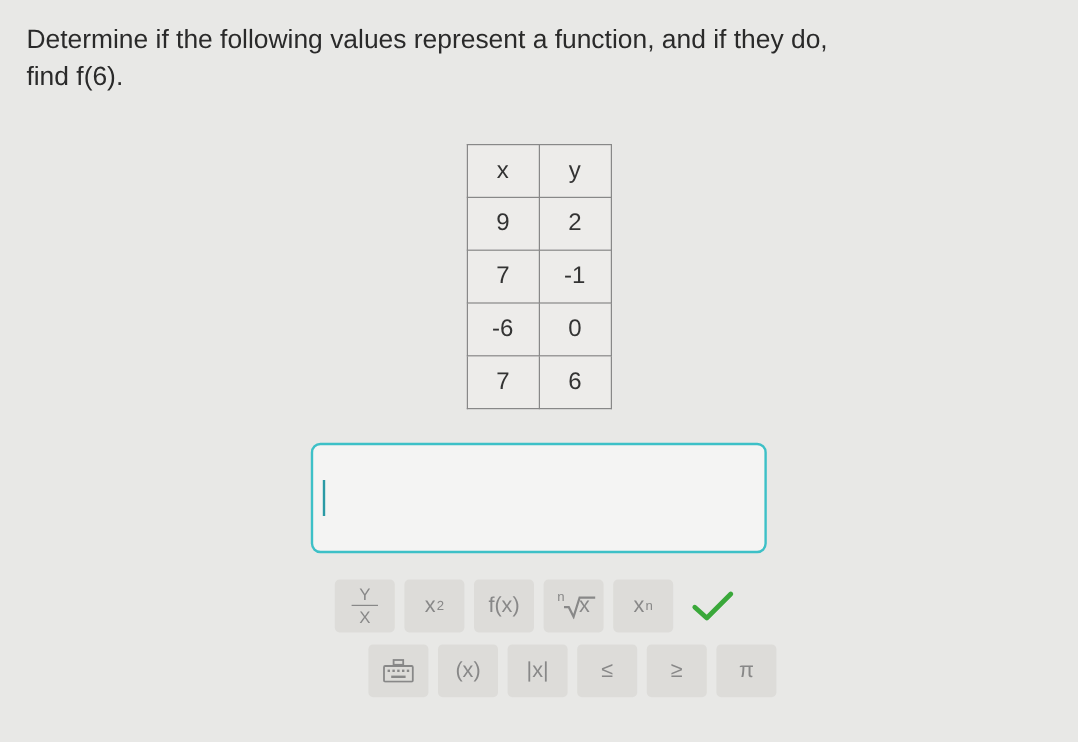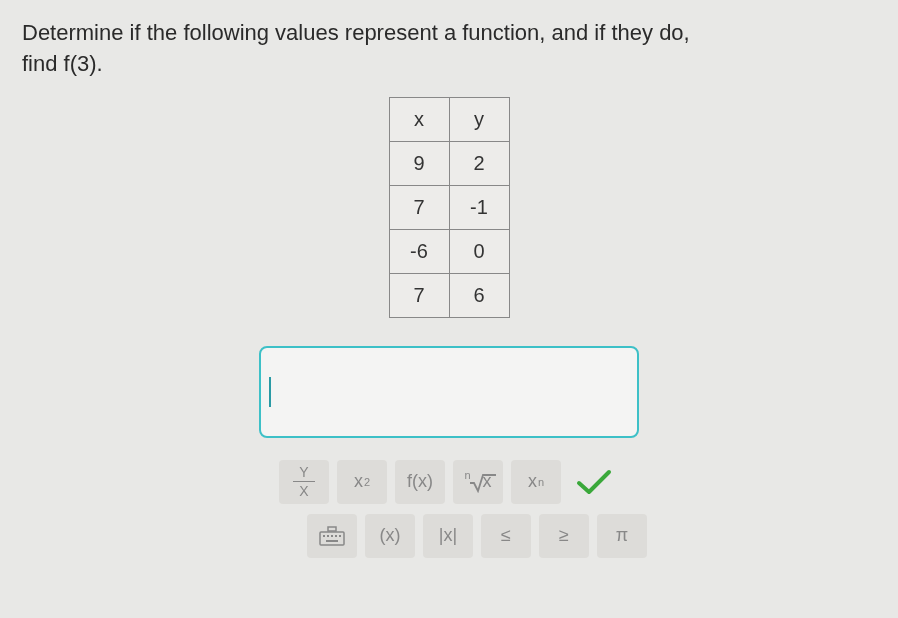--- a/index.html
+++ b/index.html
@@ -13,21 +13,21 @@
       width: 898px;
       height: 618px;
       padding: 18px 22px;
       color: #333;
       position: relative;
     }
     .question-text {
       font-size: 22px;
       line-height: 1.4;
       color: #2a2a2a;
-      margin-bottom: 17px;
+      margin-bottom: 40px;
     }
     .data-table {
       margin: 0 auto 28px auto;
       border-collapse: collapse;
     }
     .data-table td {
       border: 1.5px solid #888;
       width: 60px;
       height: 44px;
       text-align: center;
@@ -123,21 +123,21 @@
     }
     .keyboard-icon svg {
       fill: #888;
     }
   </style>
 </head>
 <body>
 
 <div class="question-text">
   <span>Determine if the following values represent a function, and if they do,</span><br>
-  <span>find f(3).</span>
+  <span>find f(6).</span>
 </div>
 
 <table class="data-table">
   <tbody>
       <tr>
     <td class="header">x</td>
     <td class="header">y</td>
   </tr>
   <tr>
     <td>9</td>

